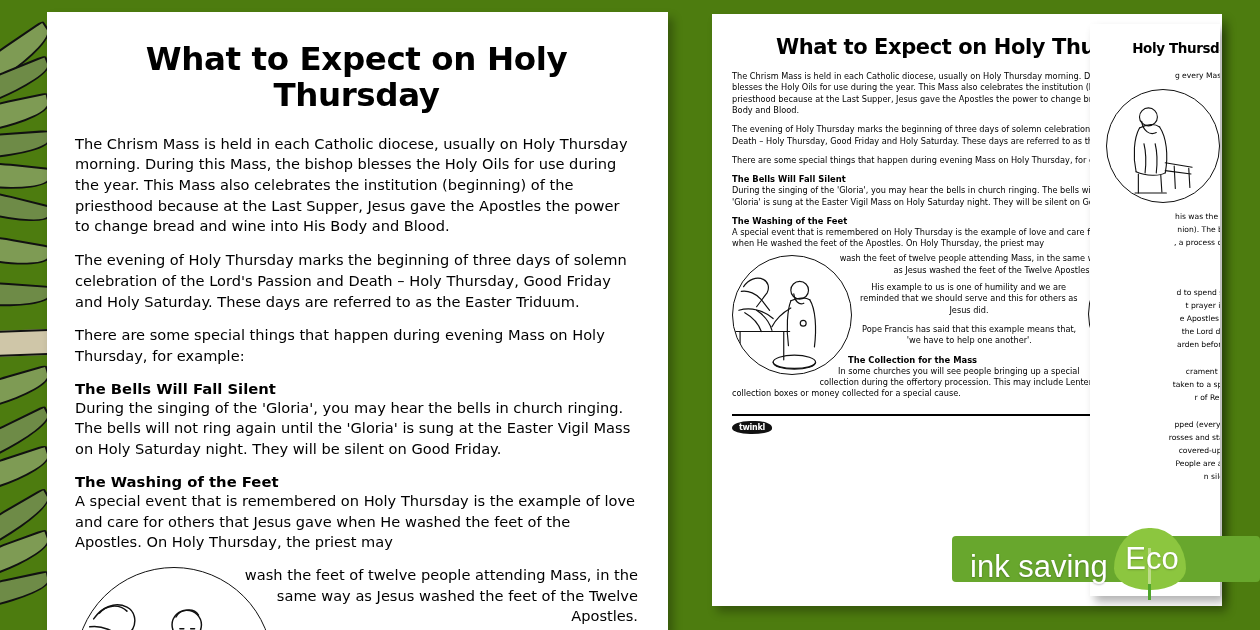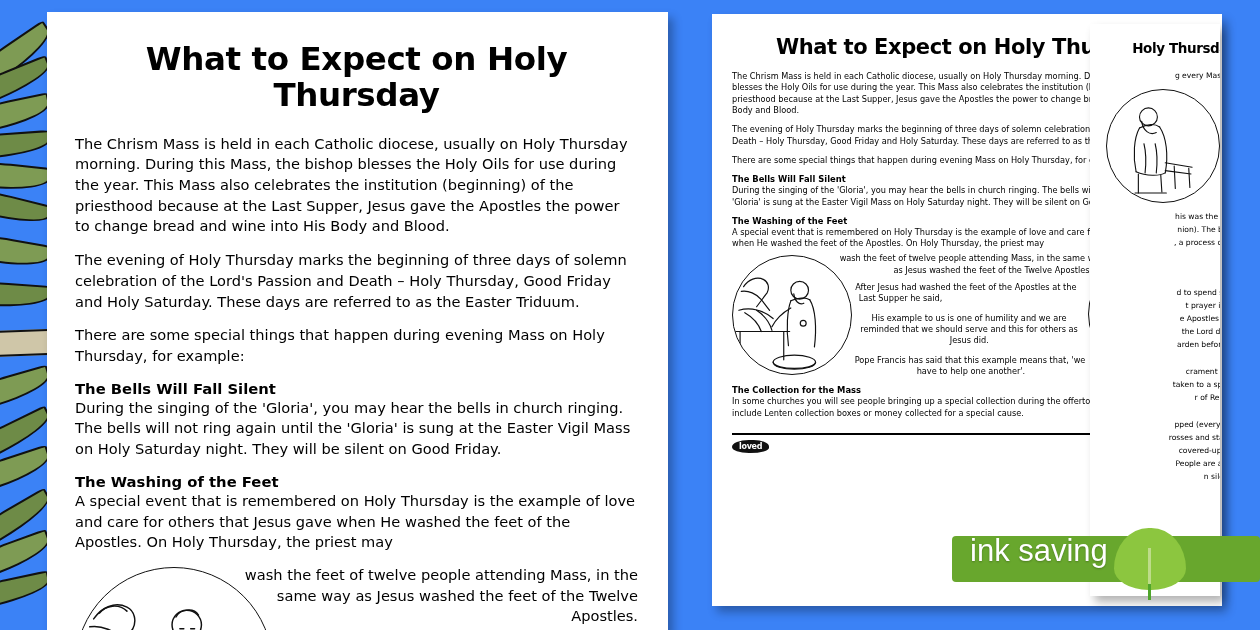--- a/index.html
+++ b/index.html
@@ -5,21 +5,21 @@
   html, body {
     margin: 0; padding: 0;
     width: 1260px; height: 630px;
     overflow: hidden;
     font-family: "Liberation Sans", sans-serif;
   }
 
   #stage {
     position: relative;
     width: 1260px; height: 630px;
-    background: #3b82f6;
+    background: #4d7c0f;
     overflow: hidden;
   }
 
   
   .palm-band {
     position: absolute;
     left: 0; top: 0;
     width: 48px; height: 630px;
     overflow: hidden;
     pointer-events: none;
@@ -188,21 +188,21 @@
   }
   #eco-bar {
     position: absolute;
     left: 0; top: 8px;
     width: 308px; height: 46px;
     background: #68A72D;
     border-radius: 4px;
   }
   #eco-ink-text {
     position: absolute;
-    left: 18px; top: 0;
+    left: 18px; top: 16px;
     height: 46px;
     display: flex; align-items: center;
     color: #ffffff;
     font-family: "Liberation Sans", sans-serif;
     font-size: 31px;
     font-weight: normal;
     text-shadow: 0 1px 2px rgba(0,0,0,0.25);
     z-index: 2;
   }
   #eco-leaf {
@@ -406,32 +406,31 @@
               <path d="M84 112 L86 176" stroke-width="1"></path>
               <path d="M108 112 L108 177" stroke-width="1"></path>
               <path d="M132 110 L130 174" stroke-width="1"></path>
             </g>
           </svg>
         </div>
 
         <p class="indent-right" style="margin-bottom:6px;">wash the feet of twelve people attending Mass, in the same way as Jesus washed the feet of the Twelve Apostles.</p>
 
         <div class="quote-block">
-          <p>After Jesus had washed the feet of the Apostles at the Last Supper he said,</p>
           <p style="text-align:center;">His example to us is one of humility and we are reminded that we should serve and this for others as Jesus did.</p>
         </div>
 
         <p style="text-align:center; margin-bottom:8px;">Pope Francis has said that this example means that, 'we have to help one another'.</p>
 
         <h3>The Collection for the Mass</h3>
         <p>In some churches you will see people bringing up a special collection during the offertory procession. This may include Lenten collection boxes or money collected for a special cause.</p>
       </div>
 
       <div class="footer-rule">
-        <span class="twinkl-logo">loved</span>
+        <span class="twinkl-logo">twinkl</span>
         <span class="page-num">Page 1 of 2</span>
       </div>
 
     </div>
   </div>
 
   <div class="sheet" id="sheet-three">
     <div class="inner" style="margin-left:-196px;">
       <div class="doc-title" style="text-align:right; padding-right:4px;">Holy Thursday</div>
 
@@ -481,15 +480,16 @@
       <p style="text-align:right; margin-top:-6px;">n silence.</p>
     </div>
   </div>
 
   <div id="eco-badge">
     <div id="eco-bar"></div>
     <div id="eco-ink-text">ink saving</div>
     <div id="eco-leaf"></div>
     <div id="eco-leaf-stem"></div>
     <div id="eco-leaf-stem-low"></div>
+    <div id="eco-word">Eco</div>
   </div>
 
 </div>
 
 </body></html>

